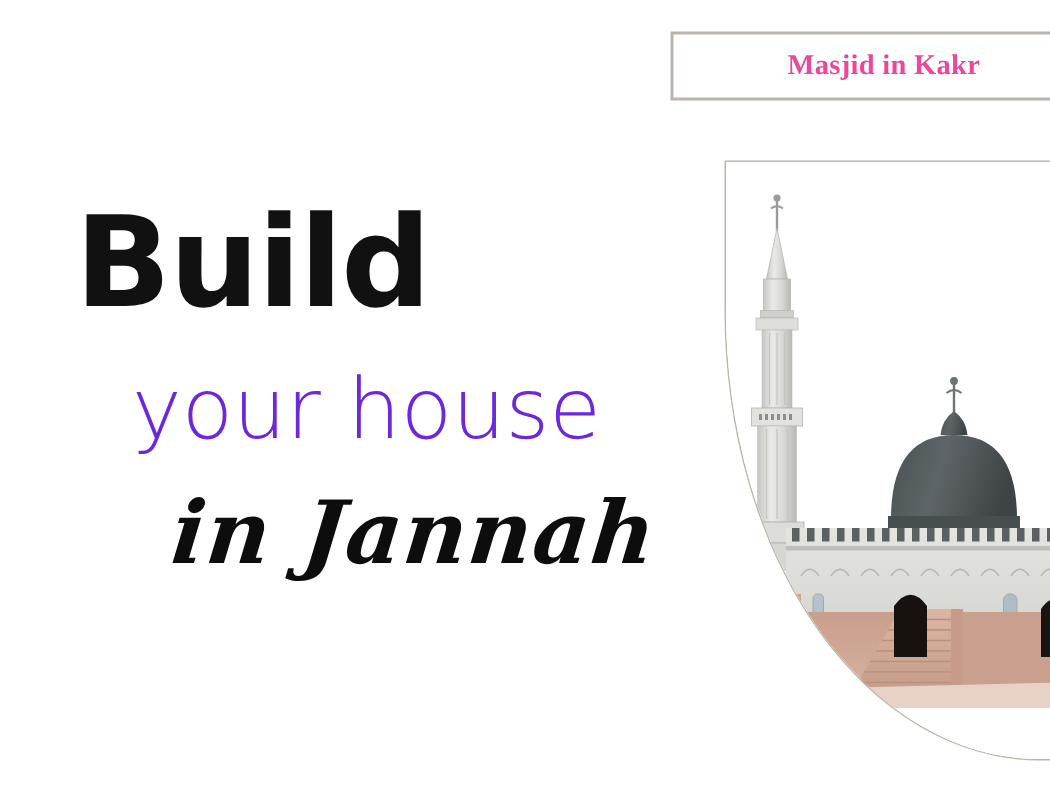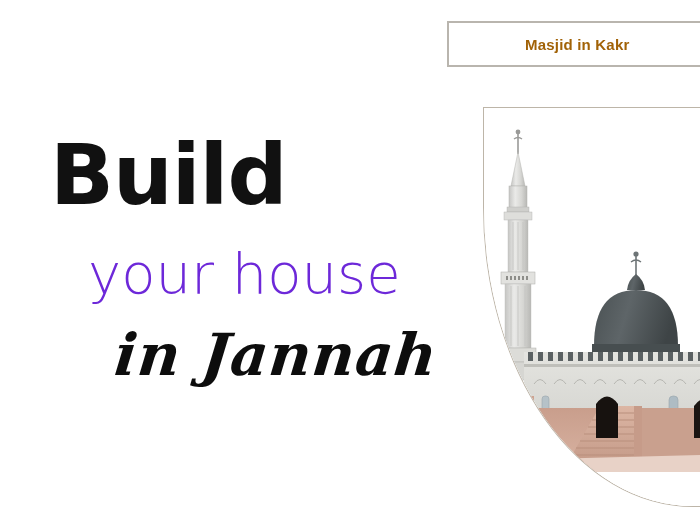--- a/index.html
+++ b/index.html
@@ -28,24 +28,24 @@
     background: #ffffff;
     border: 2px solid #b9b5ae;
     box-sizing: border-box;
     display: flex;
     align-items: center;
     justify-content: flex-start;
     padding-left: 76px;
     overflow: hidden;
   }
   #caption-text {
-    font-family: Liberation Sans, sans-serif;
-    font-size: 15px;
+    font-family: Liberation Serif, serif;
+    font-size: 19px;
     font-weight: 600;
-    color: #a16207;
+    color: #ec4899;
     white-space: nowrap;
     letter-spacing: 0.2px;
   }
 
   
   #headline {
     position: absolute;
     left: 0;
     top: 0;
     width: 480px;

